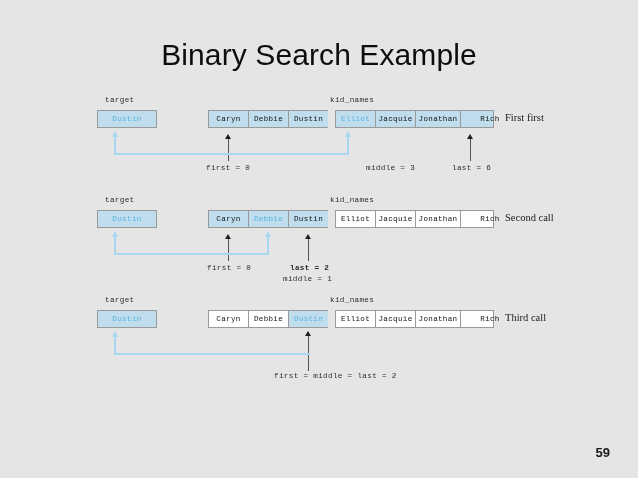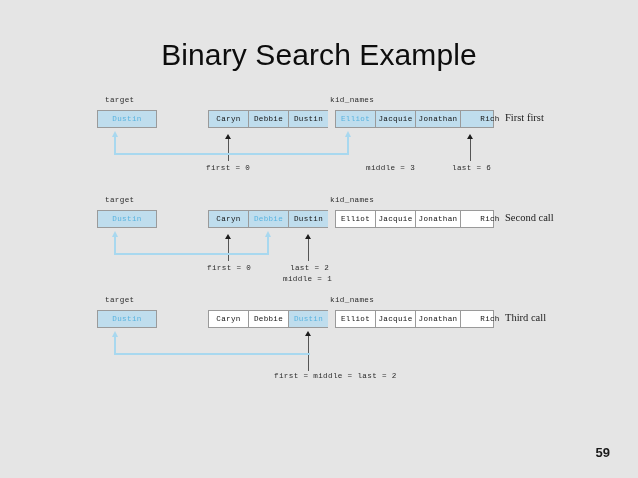--- a/index.html
+++ b/index.html
@@ -269,21 +269,21 @@
           <span class="cell-text">Rich</span>
         </div>
     </div>
 
     <div class="tick-head" style="left:225px; top:40px;"></div>
     <div class="tick" style="left:228px; top:45px; height:22px;"></div>
     <div class="tick-label" style="left:207px; top:70px;">first = 0</div>
 
     <div class="tick-head" style="left:305px; top:40px;"></div>
     <div class="tick" style="left:308px; top:45px; height:22px;"></div>
-    <div class="tick-label" style="left:290px; top:70px;">last = 2</div>
+    <div class="tick-label" style="left:290px; top:70px;font-weight:bold;">last = 2</div>
 
     <div class="blue-head" style="left:264.5px; top:37px;"></div>
     <div class="blue-seg" style="left:267px; top:43px; width:2px; height:18px;"></div>
     <div class="blue-seg" style="left:114px; top:59px; width:155px; height:2px;"></div>
     <div class="blue-seg" style="left:114px; top:43px; width:2px; height:18px;"></div>
     <div class="blue-head" style="left:111.5px; top:37px;"></div>
     <div class="tick-label" style="left:244px; top:81px;padding-left:39px;">middle = 1</div>
 
     <div class="call-caption">Second call</div>
   </div>

